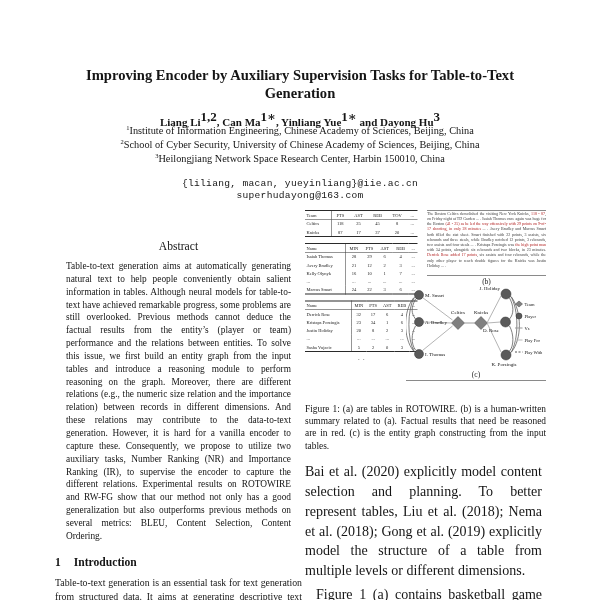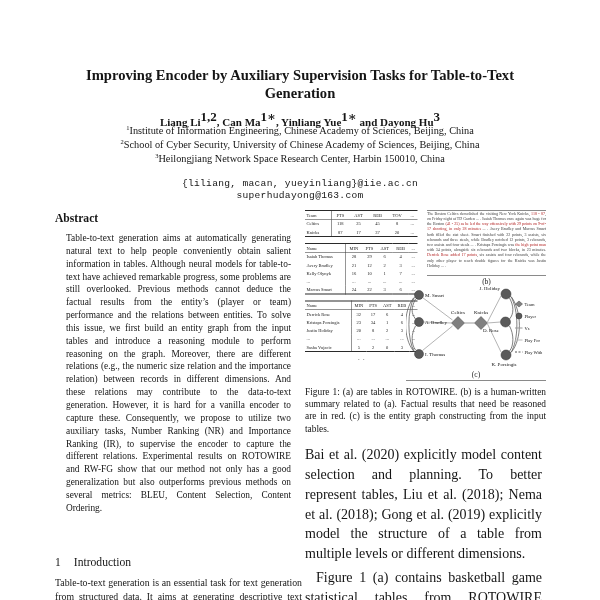--- a/index.html
+++ b/index.html
@@ -13,24 +13,24 @@
            font-size:11px;font-weight:bold;}
   .authors sup{font-size:13px;font-weight:bold;}
   .affils{position:absolute;top:124px;left:30px;width:540px;text-align:center;
           font-size:10.3px;line-height:1.2;}
   .affils sup{font-size:6.5px;}
   .emails{position:absolute;top:178px;left:40px;width:520px;text-align:center;
           font-family:"Liberation Mono","DejaVu Sans Mono",monospace;font-size:9.6px;line-height:1.25;letter-spacing:.3px;}
 
   
   .col-left{position:absolute;left:55px;top:212px;width:247px;}
-  .abs-head{text-align:left;font-weight:bold;font-size:11.6px;margin-bottom:7px;}
+  .abs-head{text-align:center;font-weight:normal;font-size:11.6px;margin-bottom:7px;margin-top:28px;}
   .abs-text{margin:0 11px;font-size:9.35px;line-height:1.375;text-align:justify;}
   .intro{position:absolute;left:55px;top:556px;width:247px;}
-  .sec-head{font-size:11.6px;font-weight:normal;}
+  .sec-head{font-size:11.6px;font-weight:bold;}
   .sec-head .num{margin-right:13px;}
   .intro p{margin:7px 0 0 0;font-size:9.8px;line-height:1.4;text-align:justify;}
 
   
   .col-right{position:absolute;left:305px;top:210px;width:241px;}
   .figure{position:relative;height:172px;}
 
   .fig-tables{position:absolute;left:0;top:0;width:116px;height:150px;overflow:hidden;}
   .fig-tables .inner{width:232px;transform:scale(0.5);transform-origin:0 0;}
   table.mt{border-collapse:collapse;width:225px;margin:0 0 12px 0;
@@ -45,21 +45,21 @@
   .summary-box .inner{width:238px;transform:scale(0.5);transform-origin:0 0;
                       font-size:8px;line-height:1.3;text-align:justify;color:#3c3c3c;}
   .summary-box .red{color:#b22020;}
   .b-label{text-align:center;font-size:7.5px;color:#222;margin-top:1px;}
 
   .graph-wrap{position:absolute;left:101px;top:74px;width:140px;}
   .graph-wrap svg{display:block;}
   .c-label{text-align:center;font-size:7.5px;color:#222;}
   .fig-rule{position:absolute;left:101px;right:0;bottom:1px;border-top:1px solid #8a8a8a;}
 
-  .fig-caption{margin-top:4px;font-size:9.4px;line-height:1.3;text-align:justify;}
+  .fig-caption{margin-top:21px;font-size:9.4px;line-height:1.3;text-align:justify;}
   .para{margin:10px 4px 0 0;font-size:14px;line-height:1.42;text-align:justify;}
   .para.indent{text-indent:11px;margin-top:4px;}
 
   .g-label{font-size:10px;fill:#111;}
   .g-legend{font-size:9px;fill:#111;}
 </style>
 </head>
 <body>
 
 <div class="page">

